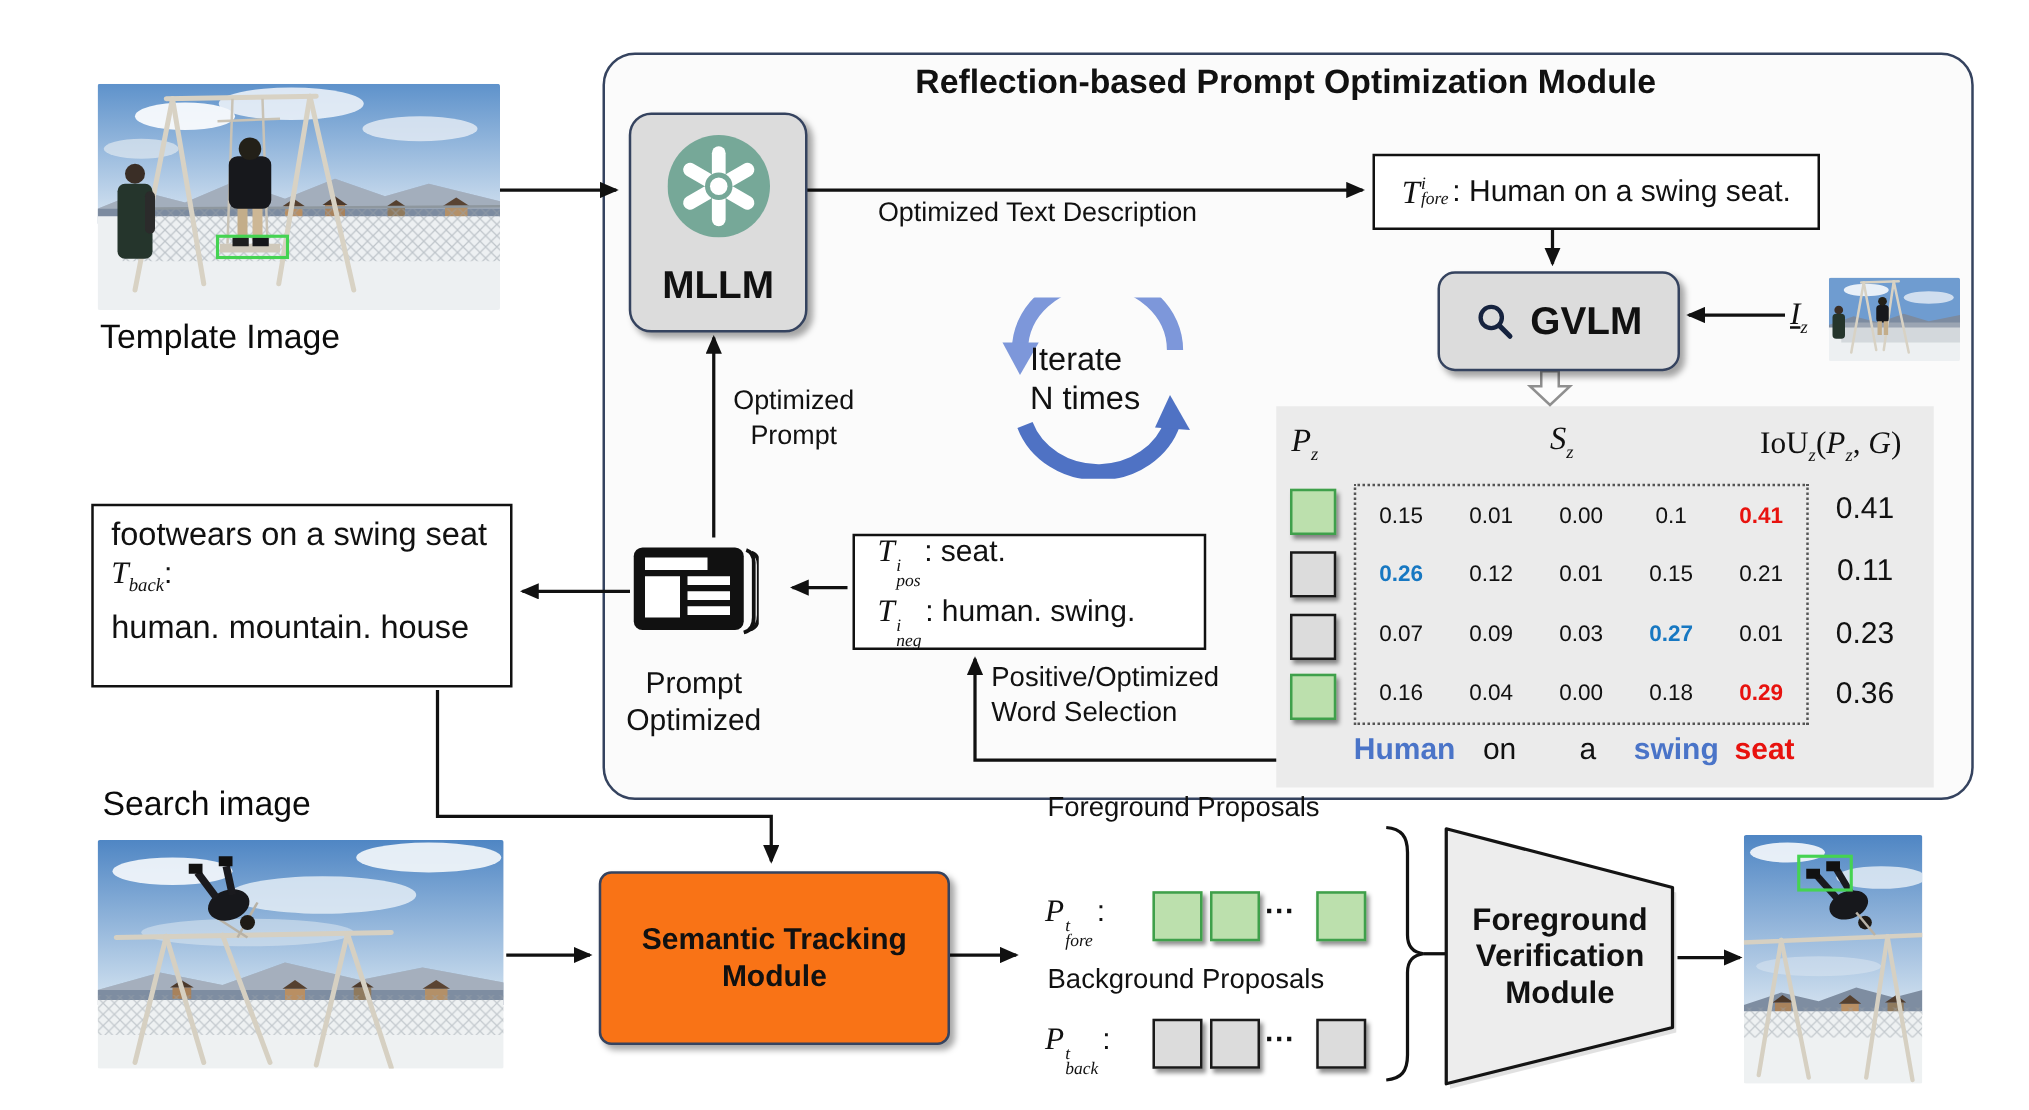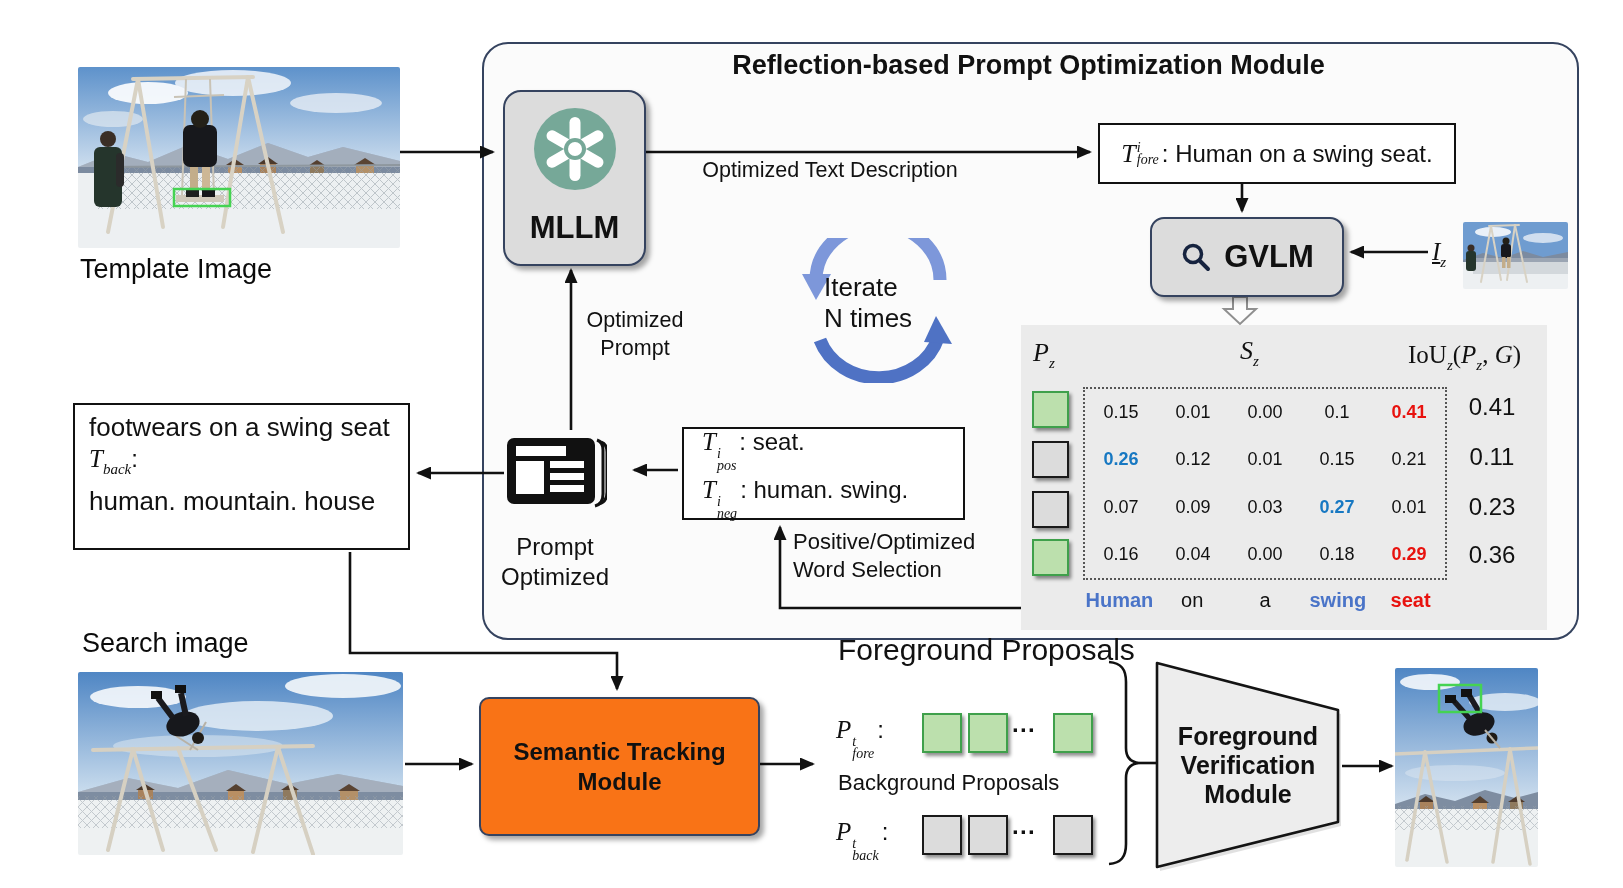--- a/index.html
+++ b/index.html
@@ -261,21 +261,21 @@
     <span>0.00</span>
     <span>0.18</span>
     <span class="hl-red">0.29</span>
   </div>
 
   <div class="abs z2" style="left:1452px;top:393px;width:80px;text-align:center;font-size:24px;">0.41</div>
   <div class="abs z2" style="left:1452px;top:443px;width:80px;text-align:center;font-size:24px;">0.11</div>
   <div class="abs z2" style="left:1452px;top:493px;width:80px;text-align:center;font-size:24px;">0.23</div>
   <div class="abs z2" style="left:1452px;top:541px;width:80px;text-align:center;font-size:24px;">0.36</div>
 
-  <div class="abs cellgrid z2" style="left:1083px;top:584px;width:364px;height:32px;font-size:20px;">
+  <div class="abs cellgrid z2" style="left:1083px;top:584px;width:364px;height:32px;font-size:24px;">
     <span class="word-blue">Human</span>
     <span>on</span>
     <span>a</span>
     <span class="word-blue">swing</span>
     <span class="word-red">seat</span>
   </div>
 
   <div class="abs white-box z2" style="left:73px;top:403px;width:337px;height:147px;padding:6px 14px;box-sizing:border-box;">
     <div style="font-size:26px;line-height:32px;">footwears on a swing seat</div>
     <div style="line-height:32px;"><span class="math" style="font-size:25px;">T</span><span class="msub">back</span><span style="font-size:24px;">:</span></div>
@@ -329,21 +329,21 @@
       <rect x="97" y="13" width="11" height="8" fill="#111"></rect>
       <circle cx="120" cy="66" r="6" fill="#1f1b16"></circle>
     </svg>
   </div>
 
   <div class="abs z2 boldlines" style="left:479px;top:697px;width:277px;height:135px;background:#f97316;border:2.5px solid #35435f;border-radius:10px;box-shadow:4px 4px 5px rgba(0,0,0,.35);display:flex;flex-direction:column;align-items:center;justify-content:center;font-size:24px;line-height:30px;">
     <div>Semantic Tracking</div>
     <div>Module</div>
   </div>
 
-  <div class="abs z2" style="left:838px;top:633px;font-size:30px;">Foreground Proposals</div>
+  <div class="abs z2" style="left:838px;top:633px;font-size:22px;">Foreground Proposals</div>
   <div class="abs z2" style="left:836px;top:716px;">
     <span class="math" style="font-size:25px;">P</span><span class="ss">
         <span>t</span>
         <span>fore</span>
       </span><span style="font-size:24px;">:</span>
   </div>
   <div class="abs psq green z2" style="left:922px;top:713px;width:36px;height:36px;"></div>
   <div class="abs psq green z2" style="left:968px;top:713px;width:36px;height:36px;"></div>
   <div class="abs z2" style="left:1012px;top:716px;font-size:24px;font-weight:700;">···</div>
   <div class="abs psq green z2" style="left:1053px;top:713px;width:36px;height:36px;"></div>

